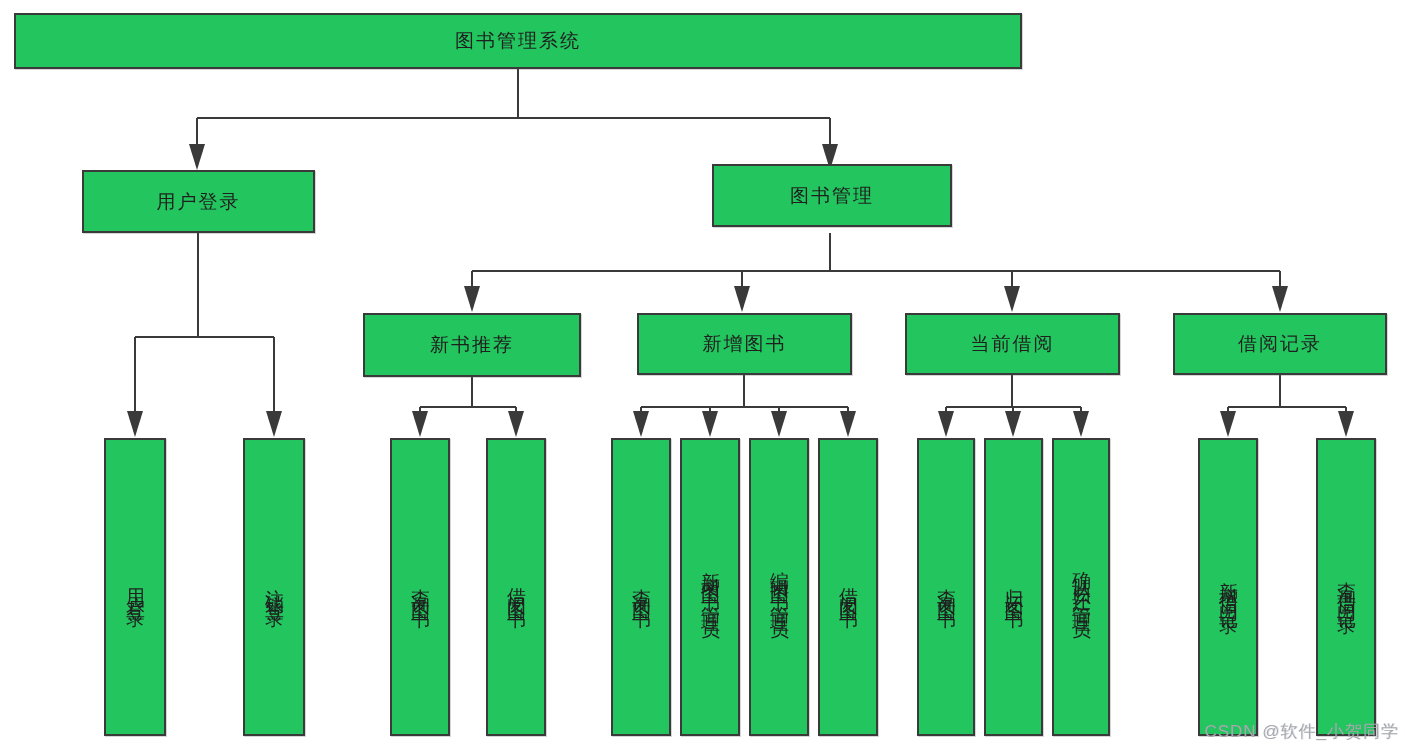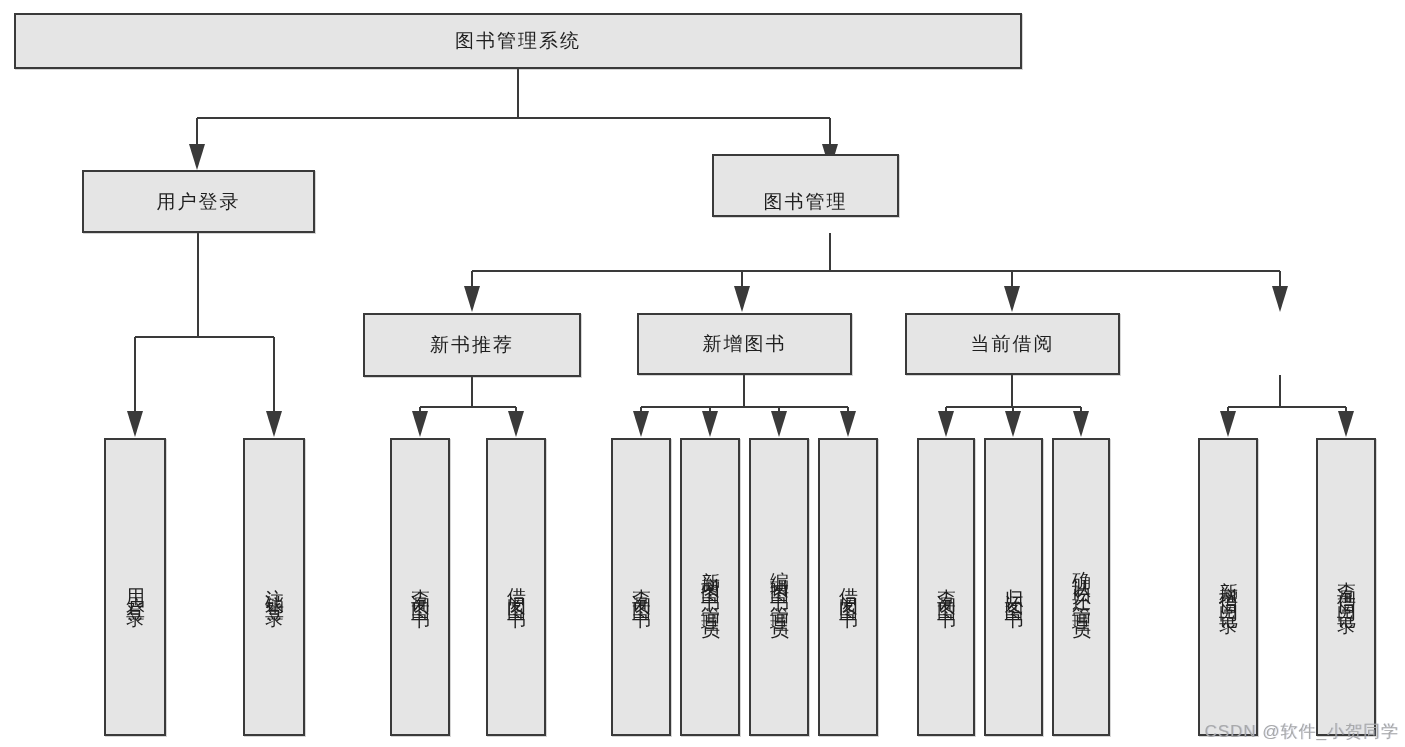--- a/index.html
+++ b/index.html
@@ -6,21 +6,21 @@
   body{font-family:"Liberation Sans","DejaVu Sans",sans-serif;}
   .canvas{
     position:relative;
     width:1405px;height:747px;
     background:#ffffff;
     overflow:hidden;
   }
   .wires{position:absolute;left:0;top:0;width:1405px;height:747px;}
   .node{
     position:absolute;
-    background:#e5e5e5;
+    background:#22c55e;
     border:2px solid #3a3a3a;
     box-shadow:1px 1px 0 rgba(90,90,90,0.25);
     display:flex;align-items:center;justify-content:center;
     box-sizing:border-box;
     color:#1f1f1f;
   }
   .node.h{
     font-size:19px;
     letter-spacing:2px;
     white-space:nowrap;
@@ -90,32 +90,35 @@
     </g>
   </svg>
 
   <div class="node h" style="left:14px;top:13px;width:1008px;height:56px;">
     <span>图书管理系统</span>
   </div>
 
   <div class="node h" style="left:82px;top:170px;width:233px;height:63px;">
     <span>用户登录</span>
   </div>
-  <div class="node h" style="left:712px;top:154px;width:187px;height:63px;align-items:flex-end;">
+  <div class="node h" style="left:712px;top:164px;width:240px;height:63px;">
     <span>图书管理</span>
   </div>
 
   <div class="node h" style="left:363px;top:313px;width:218px;height:64px;">
     <span>新书推荐</span>
   </div>
   <div class="node h" style="left:637px;top:313px;width:215px;height:62px;">
     <span>新增图书</span>
   </div>
   <div class="node h" style="left:905px;top:313px;width:215px;height:62px;">
     <span>当前借阅</span>
+  </div>
+  <div class="node h" style="left:1173px;top:313px;width:214px;height:62px;">
+    <span>借阅记录</span>
   </div>
 
   <div class="node leaf" style="left:104px;top:438px;width:62px;height:298px;">
     <span>用户登录</span>
   </div>
   <div class="node leaf" style="left:243px;top:438px;width:62px;height:298px;">
     <span>注销登录</span>
   </div>
 
   <div class="node leaf" style="left:390px;top:438px;width:60px;height:298px;">

